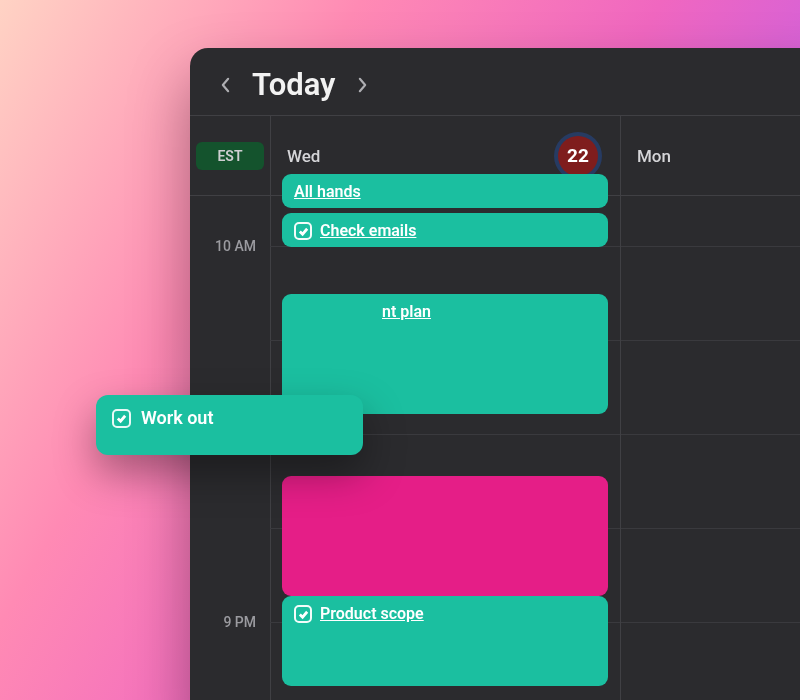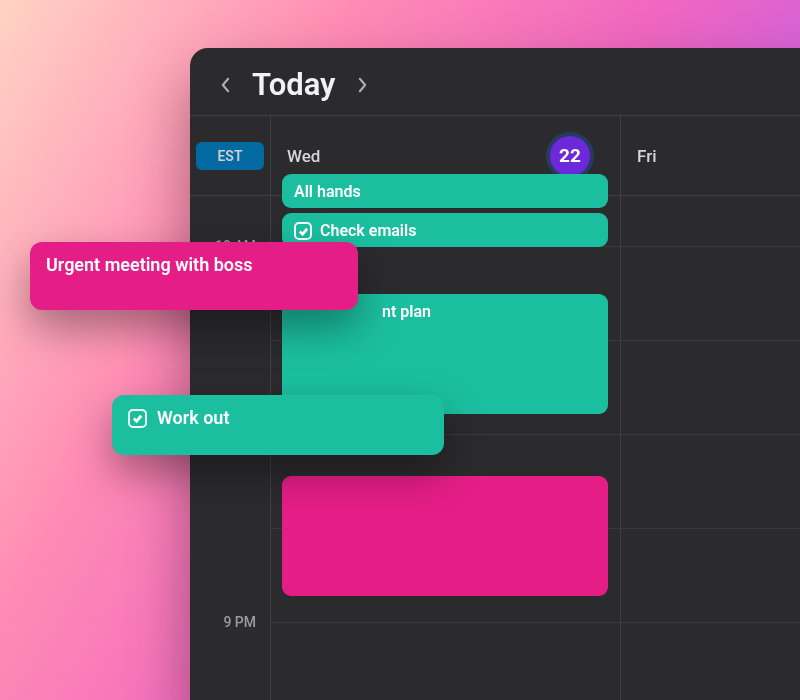--- a/index.html
+++ b/index.html
@@ -37,48 +37,48 @@
 
     .dayhead {
       height: 80px; display: flex; align-items: center; padding: 0 16px; position: relative;
       border-bottom: 1px solid #404044;
     }
     .tzbox {
       height: 80px; display: flex; align-items: center; justify-content: center;
       border-bottom: 1px solid #404044;
     }
     .tz {
-      background: #0369a1; color: #cfcfd2; font-size: 14px; font-weight: 600;
+      background: #14532d; color: #cfcfd2; font-size: 14px; font-weight: 600;
       padding: 6px 21px; border-radius: 6px;
     }
     .dayname { font-size: 17px; color: #d5d5d8; font-weight: 500; }
     .daynum {
-      position: absolute; right: 30px; top: 50%; transform: translateY(-50%);
-      width: 40px; height: 40px; border-radius: 999px; background: #6d28d9;
+      position: absolute; right: 22px; top: 50%; transform: translateY(-50%);
+      width: 40px; height: 40px; border-radius: 999px; background: #7f1d1d;
       display: flex; align-items: center; justify-content: center;
       color: #fff; font-weight: 700; font-size: 19px;
       box-shadow: 0 0 0 4px rgba(29,109,255,.25);
     }
     .hourline { position: absolute; left: 0; right: 0; border-top: 1px solid #3a3a3e; }
     .hourlabel {
       position: absolute; left: 0; width: 80px; text-align: right; padding-right: 14px;
       color: #9b9ba0; font-size: 14px; font-weight: 500; transform: translateY(-50%);
     }
 
     
     .wedgrid { position: absolute; left: 80px; top: 138px; width: 350px; height: 560px; }
     .thucol  { position: absolute; left: 430px; top: 138px; width: 260px; height: 560px; border-left: 1px solid #404044; pointer-events: none; }
     .timecol { position: absolute; left: 0; top: 138px; width: 80px; height: 560px; }
 
     .ev {
       position: absolute; border-radius: 9px; padding: 8px 12px; color: #fff;
       display: flex; align-items: flex-start; gap: 8px; cursor: pointer;
       font-size: 16px; font-weight: 600; white-space: nowrap; overflow: hidden;
     }
-    .ev.green { background: #1bbfa0; }
+    .ev.green { background: #1bbfa0; text-decoration: underline; }
     .ev.pink  { background: #e51e87; }
     .ev .chk {
       width: 18px; height: 18px; border: 2px solid rgba(255,255,255,.95);
       border-radius: 5px; display: inline-flex; align-items: center; justify-content: center;
       flex-shrink: 0; margin-top: 1px;
     }
     .ev .chk svg { width: 11px; height: 11px; stroke: #fff; stroke-width: 3; fill: none; }
 
     .float {
       position: absolute; border-radius: 12px; padding: 12px 16px; color: #fff;
@@ -123,21 +123,21 @@
         </div>
       </div>
       <div class="col-day">
         <div class="dayhead">
           <span class="dayname">Wed</span>
           <span class="daynum">22</span>
         </div>
       </div>
       <div class="col-thu">
         <div class="dayhead">
-          <span class="dayname">Fri</span>
+          <span class="dayname">Mon</span>
         </div>
       </div>
     </div>
 
     <div class="timecol">
       <div class="hourlabel" style="top:60px">10 AM</div>
       <div class="hourlabel" style="top:248px">12 PM</div>
       <div class="hourlabel" style="top:436px">9 PM</div>
 
     </div>
@@ -163,39 +163,44 @@
       </div>
 
       <div class="ev green" style="left:12px; top:108px; width:326px; height:120px; padding-left:100px">
         <span>nt plan</span>
       </div>
 
       <div class="ev pink" style="left:12px; top:290px; width:326px; height:120px">
         <span></span>
       </div>
 
+      <div class="ev green" style="left:12px; top:410px; width:326px; height:90px">
+        <span class="chk">
+            <svg viewBox="0 0 12 12">
+              <path d="M2 6 L5 9 L10 3"></path>
+            </svg>
+          </span>
+        <span>Product scope</span>
+      </div>
 
     </div>
 
     <div class="thucol">
       <div class="hourline" style="top:60px"></div>
       <div class="hourline" style="top:154px"></div>
       <div class="hourline" style="top:248px"></div>
       <div class="hourline" style="top:342px"></div>
       <div class="hourline" style="top:436px"></div>
 
     </div>
 
   </div>
 
-  <div class="float pink" style="left:30px; top:242px; width:328px; height:68px">
-    <span>Urgent meeting with boss</span>
-  </div>
-
-  <div class="float green" style="left:112px; top:395px; width:332px; height:60px">
+
+  <div class="float green" style="left:96px; top:395px; width:267px; height:60px">
     <span class="chk">
         <svg viewBox="0 0 12 12">
           <path d="M2 6 L5 9 L10 3"></path>
         </svg>
       </span>
     <span>Work out</span>
   </div>
 
 </div>
 

